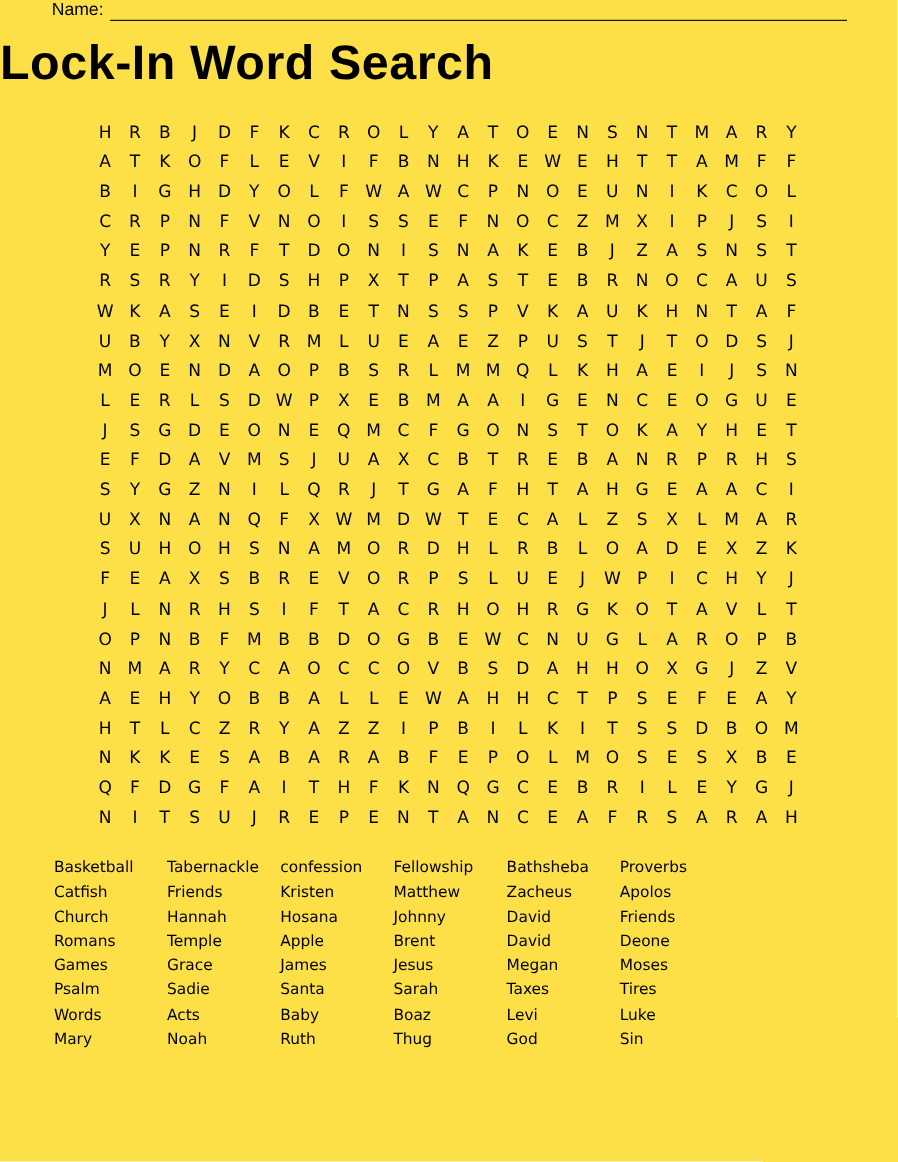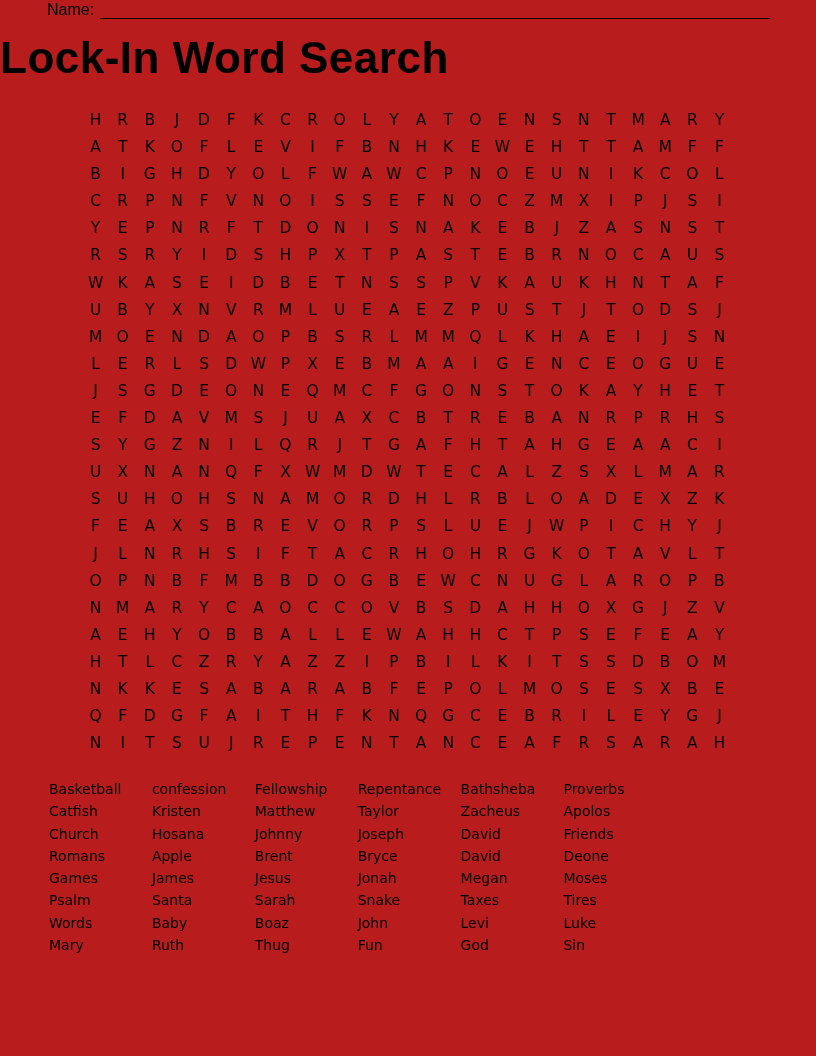--- a/index.html
+++ b/index.html
@@ -1,20 +1,20 @@
 <!DOCTYPE html>
 <html><head>
 <meta charset="utf-8">
 <style>
   html, body { margin: 0; padding: 0; background: #ffffff; }
   .page {
     position: relative;
     width: 816px;
     height: 1056px;
-    background: #b91c1c;
+    background: #fde047;
     color: #000000;
     overflow: hidden;
   }
 
   
   .name-row {
     position: absolute;
     left: 47px;
     right: 46px;
     top: 1px;
@@ -673,20 +673,30 @@
   <div class="words" id="word-list">
       <div class="word-col">
         <div class="word">Basketball</div>
         <div class="word">Catfish</div>
         <div class="word">Church</div>
         <div class="word">Romans</div>
         <div class="word">Games</div>
         <div class="word">Psalm</div>
         <div class="word">Words</div>
         <div class="word">Mary</div>
+      </div>
+      <div class="word-col">
+        <div class="word">Tabernackle</div>
+        <div class="word">Friends</div>
+        <div class="word">Hannah</div>
+        <div class="word">Temple</div>
+        <div class="word">Grace</div>
+        <div class="word">Sadie</div>
+        <div class="word">Acts</div>
+        <div class="word">Noah</div>
       </div>
       <div class="word-col">
         <div class="word">confession</div>
         <div class="word">Kristen</div>
         <div class="word">Hosana</div>
         <div class="word">Apple</div>
         <div class="word">James</div>
         <div class="word">Santa</div>
         <div class="word">Baby</div>
         <div class="word">Ruth</div>
@@ -695,30 +705,20 @@
         <div class="word">Fellowship</div>
         <div class="word">Matthew</div>
         <div class="word">Johnny</div>
         <div class="word">Brent</div>
         <div class="word">Jesus</div>
         <div class="word">Sarah</div>
         <div class="word">Boaz</div>
         <div class="word">Thug</div>
       </div>
       <div class="word-col">
-        <div class="word">Repentance</div>
-        <div class="word">Taylor</div>
-        <div class="word">Joseph</div>
-        <div class="word">Bryce</div>
-        <div class="word">Jonah</div>
-        <div class="word">Snake</div>
-        <div class="word">John</div>
-        <div class="word">Fun</div>
-      </div>
-      <div class="word-col">
         <div class="word">Bathsheba</div>
         <div class="word">Zacheus</div>
         <div class="word">David</div>
         <div class="word">David</div>
         <div class="word">Megan</div>
         <div class="word">Taxes</div>
         <div class="word">Levi</div>
         <div class="word">God</div>
       </div>
       <div class="word-col">

